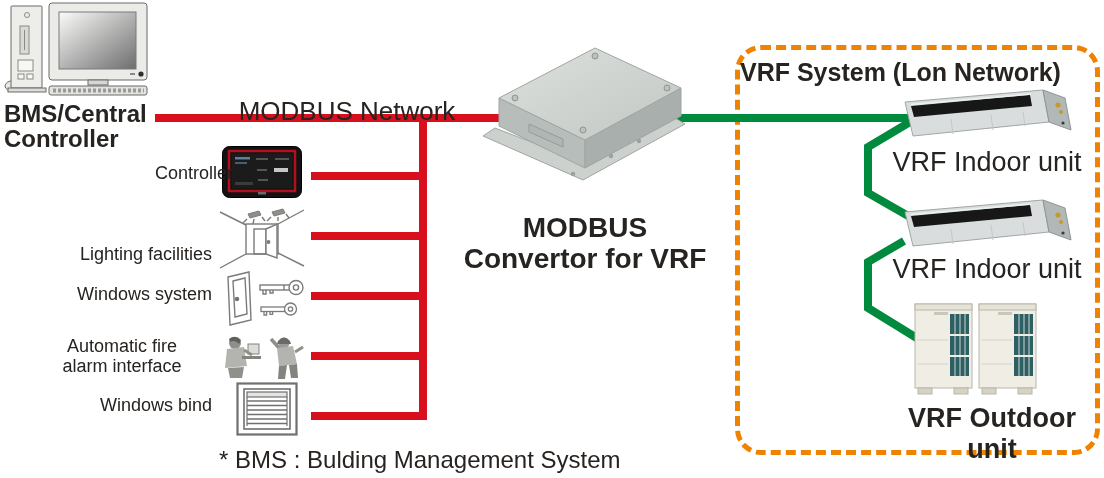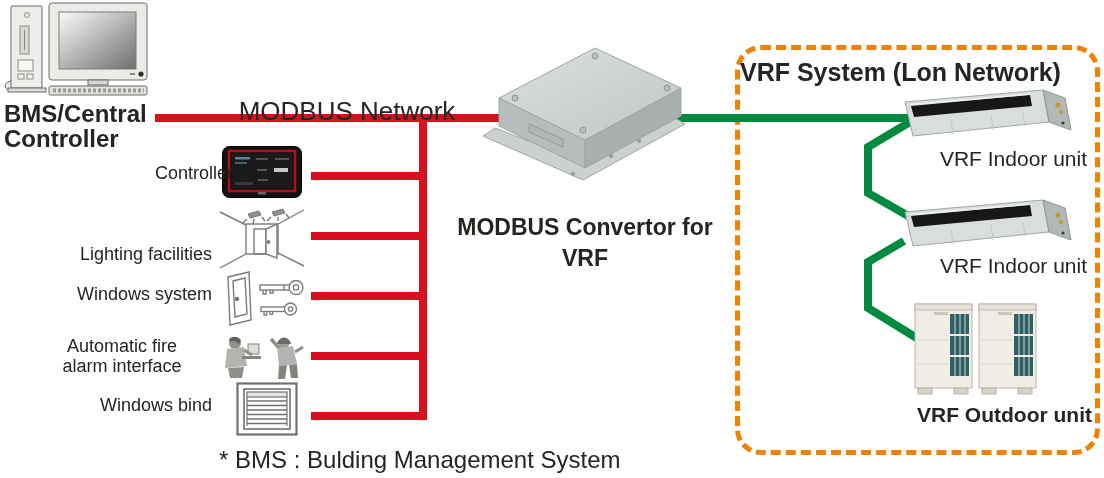--- a/index.html
+++ b/index.html
@@ -5,29 +5,29 @@
   html,body{margin:0;padding:0;background:#fff;}
   #canvas{
     position:relative;width:1104px;height:478px;background:#ffffff;
     font-family:"Liberation Sans","DejaVu Sans",sans-serif;
     color:#272320;overflow:hidden;
   }
   .abs{position:absolute;}
   .lbl{color:#272320;}
   #modbus-network-label{left:228px;top:72px;width:238px;text-align:center;font-size:26px;margin-top:24px;}
   #bms-label{left:4px;top:101px;width:172px;font-size:24px;font-weight:700;line-height:25px;}
-  #convertor-label{left:453px;top:212px;width:264px;text-align:center;font-size:23px;font-weight:700;line-height:31px;}
+  #convertor-label{left:453px;top:212px;width:264px;text-align:center;font-size:28px;font-weight:700;line-height:31px;}
   #vrf-title{left:740px;top:58px;width:352px;text-align:left;font-size:25px;font-weight:700;}
   .device-label{left:0;width:212px;text-align:right;font-size:18px;line-height:20px;}
   #device-label-0{top:163px;padding-left:21px;}
   #device-label-1{top:244px;}
   #device-label-2{top:284px;}
   #device-label-3{top:336px;left:44px;width:156px;text-align:center;}
   #device-label-4{top:395px;}
-  .unit-label{width:200px;text-align:right;font-size:21px;}
+  .unit-label{width:200px;text-align:center;font-size:27px;}
   #indoor-label-0{left:887px;top:147px;}
   #indoor-label-1{left:887px;top:254px;}
   #outdoor-label{left:892px;top:403px;font-weight:bold;}
   #footnote{left:219px;top:446px;font-size:24px;}
   #vrf-box{
     left:735px;top:45px;width:355px;height:400px;
     border:5px dashed #ef8200;border-radius:26px;background:transparent;
   }
   svg{display:block;}
 </style>

